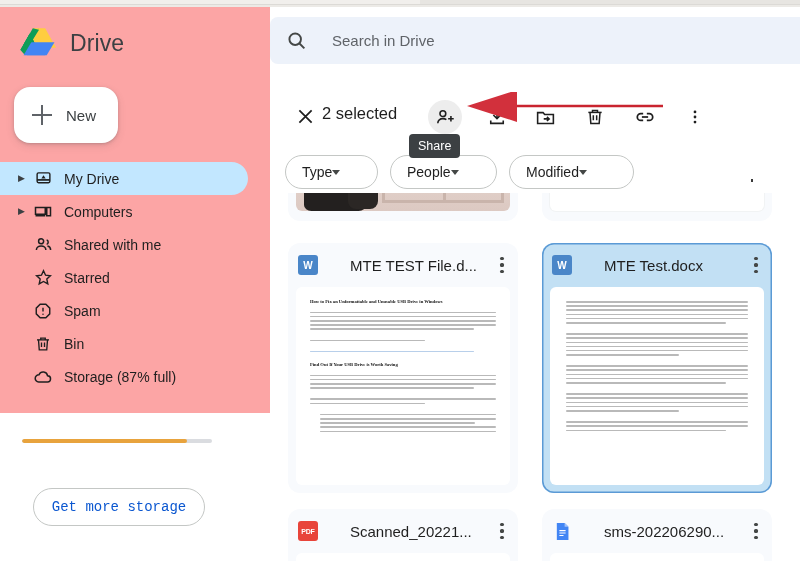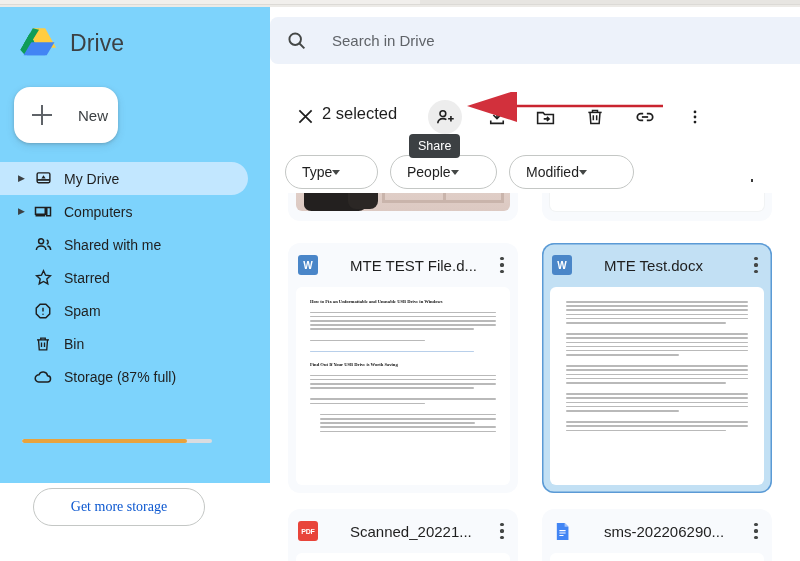--- a/index.html
+++ b/index.html
@@ -11,32 +11,32 @@
     position: relative;
   }
 
   
   .chrome-strip { position:absolute; top:0; left:0; width:800px; height:7px; background:#eceae6; }
   .chrome-strip .seg-a { position:absolute; left:0; top:0; width:420px; height:5px; background:#f1efec; border-bottom:1px solid #dcdad6; }
   .chrome-strip .seg-b { position:absolute; left:420px; top:0; width:380px; height:5px; background:#e7e5e1; border-bottom:1px solid #dcdad6; }
 
   
   .sidebar {
-    position:absolute; top:7px; left:0; width:270px; height:476px;
-    background:#7dd3fc;
+    position:absolute; top:7px; left:0; width:270px; height:406px;
+    background:#fca5a5;
   }
   .brand { display:flex; align-items:center; gap:12px; padding:16px 0 0 20px; height:56px; }
   .brand-logo { width:38px; height:34px; position:relative; flex:none; }
   .brand-title { font-size:23px; color:#3c4043; letter-spacing:.1px; }
 
   .new-btn {
     position:absolute; left:14px; top:80px;
     width:104px; height:56px; border-radius:16px;
     background:#fff; box-shadow:0 1px 3px rgba(60,64,67,.25), 0 3px 8px rgba(60,64,67,.12);
-    display:flex; align-items:center; gap:26px; padding-left:18px;
+    display:flex; align-items:center; gap:14px; padding-left:18px;
     cursor:pointer;
   }
   .new-plus { width:20px; height:20px; position:relative; flex:none; }
   .new-plus:before, .new-plus:after { content:""; position:absolute; background:#5f6368; }
   .new-plus:before { left:0; top:9px; width:20px; height:2px; }
   .new-plus:after  { top:0; left:9px; height:20px; width:2px; }
   .new-label { font-size:15px; color:#3c4043; }
 
   .nav { position:absolute; left:0; top:155px; width:270px; }
   .nav-item {
@@ -53,21 +53,21 @@
   .nav-item.active { background:#c2e7ff; }
 
   .storage-wrap { position:absolute; left:22px; top:432px; width:196px; }
   .storage-bar { width:190px; height:4px; border-radius:3px; background:#dadce0; position:relative; overflow:hidden; }
   .storage-fill { position:absolute; left:0; top:0; height:4px; border-radius:3px; background:#e8a33d; }
   .storage-text { font-size:13.5px; color:#1f1f1f; margin-top:13px; white-space:nowrap; }
   .get-storage {
     position:absolute; left:33px; top:481px;
     width:172px; height:38px; border-radius:19px;
     border:1px solid #c4c7c5; background:transparent;
-    font-family:Liberation Serif, serif; font-size:14px; color:#0b57d0;
+    font-family:Liberation Mono, monospace; font-size:14px; color:#0b57d0;
     cursor:pointer;
   }
 
   
   .main { position:absolute; top:7px; left:270px; width:530px; height:554px; background:#fff; }
 
   .searchbar {
     position:absolute; left:0; top:10px; width:530px; height:47px;
     background:#edf2fa; border-radius:8px 0 0 8px;
     display:flex; align-items:center; gap:24px; padding-left:16px;

